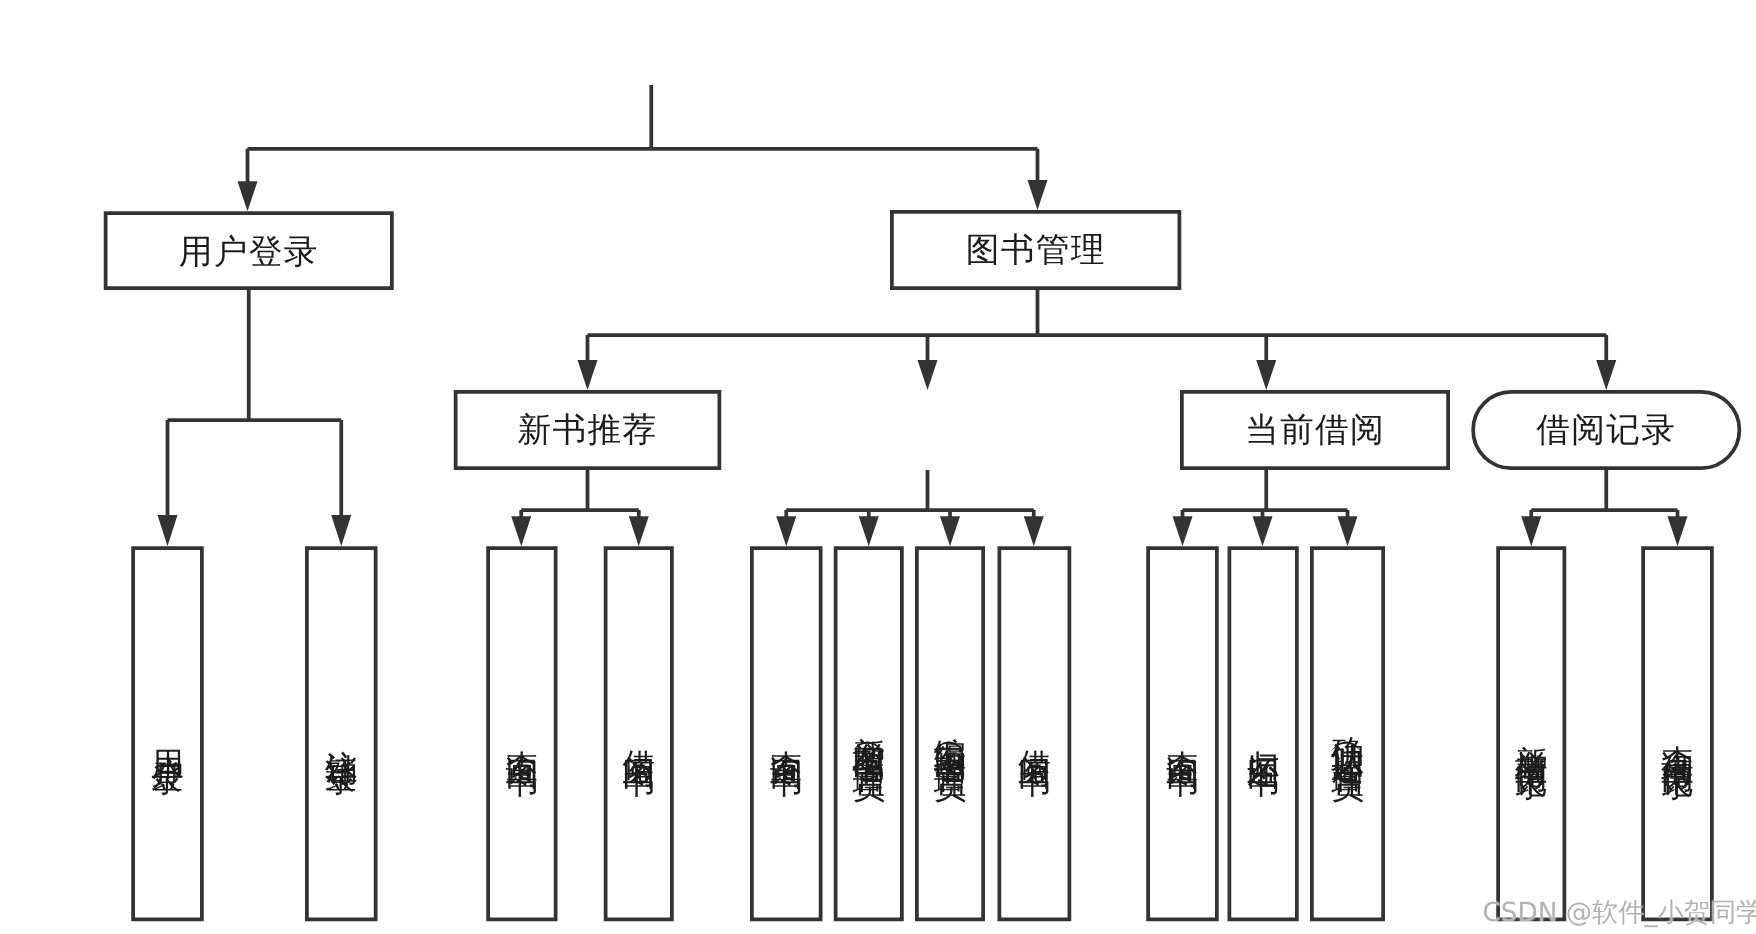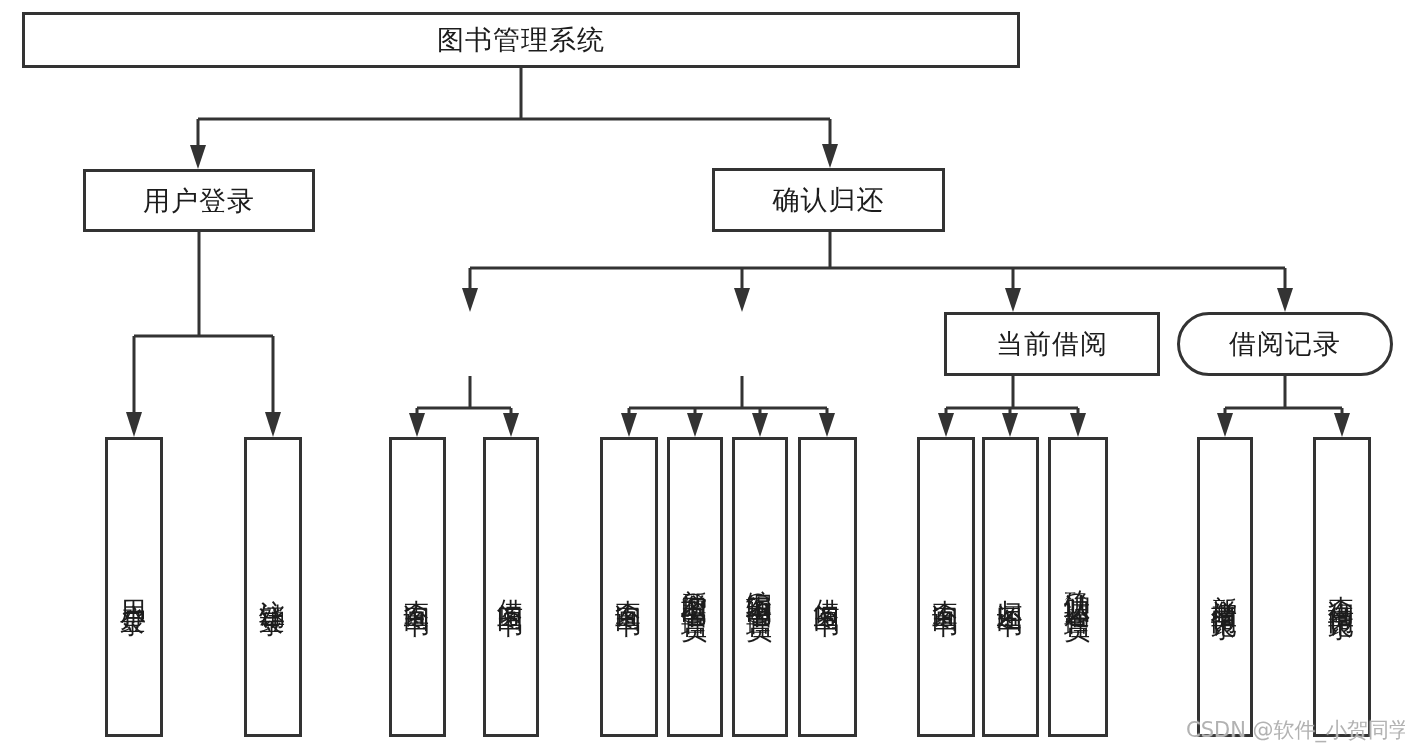--- a/index.html
+++ b/index.html
@@ -82,31 +82,31 @@
       <polygon points="752,413 768,413 760,437"></polygon>
       <polygon points="819,413 835,413 827,437"></polygon>
       <polygon points="938,413 954,413 946,437"></polygon>
       <polygon points="1002,413 1018,413 1010,437"></polygon>
       <polygon points="1070,413 1086,413 1078,437"></polygon>
       <polygon points="1217,413 1233,413 1225,437"></polygon>
       <polygon points="1334,413 1350,413 1342,437"></polygon>
     </g>
   </svg>
 
-  <div class="box" style="left:22px; top:12px; width:998px; height:56px;">
-    <span class="h-label">图书管理系统</span>
-  </div>
 
   <div class="box" style="left:83px; top:169px; width:232px; height:63px;">
     <span class="h-label">用户登录</span>
   </div>
   <div class="box" style="left:712px; top:168px; width:233px; height:64px;">
-    <span class="h-label">确认归还</span>
+    <span class="h-label">图书管理</span>
   </div>
 
+  <div class="box" style="left:363px; top:312px; width:214px; height:64px;">
+    <span class="h-label">新书推荐</span>
+  </div>
   <div class="box" style="left:944px; top:312px; width:216px; height:64px;">
     <span class="h-label">当前借阅</span>
   </div>
   <div class="box" style="left:1177px; top:312px; width:216px; height:64px;border-radius:32px;">
     <span class="h-label">借阅记录</span>
   </div>
 
   <div class="box" style="left:105px; top:437px; width:58px; height:300px;">
     <span class="v-label">用户登录</span>
   </div>

